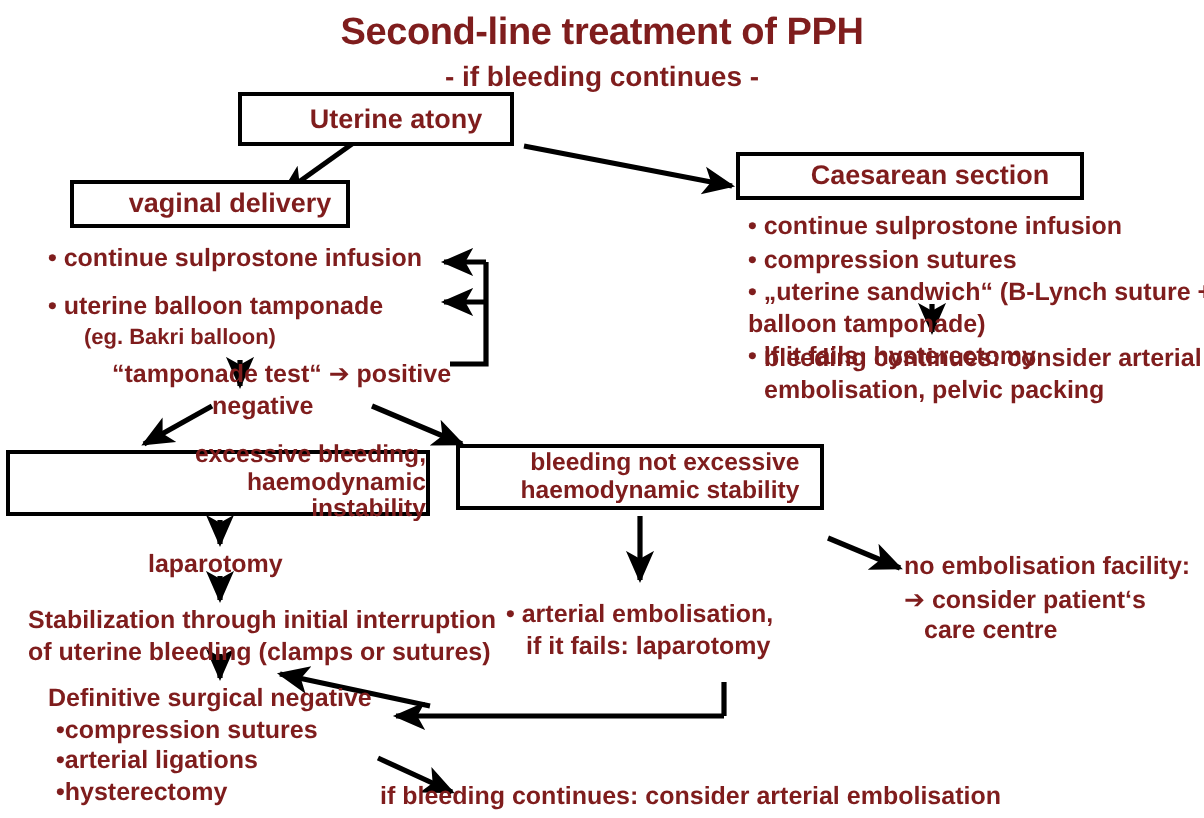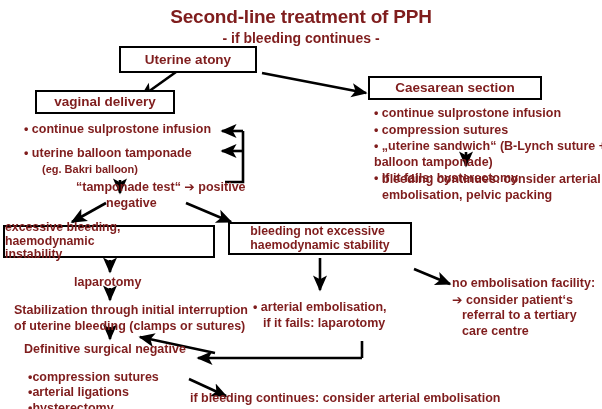--- a/index.html
+++ b/index.html
@@ -6,21 +6,21 @@
   #page{
     position:relative;width:602px;height:409px;overflow:hidden;
     background:#ffffff;color:#7f1d1d;
     font-family:"Liberation Sans","DejaVu Sans",sans-serif;
     font-weight:bold;
   }
   #arrows{position:absolute;left:0;top:0;width:602px;height:409px;}
   .box{
     position:absolute;border:2px solid #000;background:#fff;
     display:flex;align-items:center;justify-content:center;
-    text-align:left;line-height:1.12;box-sizing:border-box;
+    text-align:right;line-height:1.12;box-sizing:border-box;padding-left:20px;
   }
   .txt{position:absolute;white-space:pre;line-height:1.18;}
   .title{
     position:absolute;width:602px;text-align:center;
     font-size:19px;letter-spacing:-0.2px;
   }
   .subtitle{
     position:absolute;width:602px;text-align:center;font-size:14px;
   }
   .blk{position:absolute;line-height:1.24;}
@@ -73,21 +73,21 @@
   </div>
 
   <div class="box" style="left:368px;top:76px;width:174px;height:24px;font-size:13.5px;">
     <span>Caesarean section</span>
   </div>
 
   <div class="blk" style="left:24px;top:122px;font-size:12.5px;">
     <div>• continue sulprostone infusion</div>
     <div style="margin-top:8px;">• uterine balloon tamponade</div>
     <div style="margin-top:2px;margin-left:18px;font-size:11px;">(eg. Bakri balloon)</div>
-    <div style="margin-top:3px;margin-left:52px;">“tamponade test“ ➔ positive</div>
+    <div style="margin-top:3px;margin-left:32px;">“tamponade test“ ➔ positive</div>
   </div>
 
   <div class="txt" style="left:106px;top:196px;font-size:12.5px;">negative</div>
 
   <div class="blk" style="left:374px;top:106px;font-size:12.5px;">
     <div>• continue sulprostone infusion</div>
     <div style="margin-top:1px;">• compression sutures</div>
     <div style="margin-top:1px;">• „uterine sandwich“ (B-Lynch suture +</div>
     <div>balloon tamponade)</div>
     <div style="margin-top:1px;">• if it fails: hysterectomy</div>
@@ -110,32 +110,31 @@
 
   <div class="txt" style="left:74px;top:275px;font-size:12.5px;">laparotomy</div>
 
   <div class="blk" style="left:14px;top:303px;font-size:12.5px;">
     <div>Stabilization through initial interruption</div>
     <div>of uterine bleeding (clamps or sutures)</div>
   </div>
 
   <div class="blk" style="left:24px;top:342px;font-size:12.5px;">
     <div>Definitive surgical negative</div>
-    <div style="margin-left:4px;margin-top:12px;">•compression sutures</div>
+    <div style="margin-left:4px;">•compression sutures</div>
     <div style="margin-left:4px;">•arterial ligations</div>
     <div style="margin-left:4px;">•hysterectomy</div>
   </div>
 
   <div class="blk" style="left:253px;top:300px;font-size:12.5px;">
     <div>• arterial embolisation,</div>
     <div style="margin-left:10px;">if it fails: laparotomy</div>
   </div>
 
   <div class="blk" style="left:452px;top:276px;font-size:12.5px;">
     <div>no embolisation facility:</div>
     <div style="margin-top:1px;">➔ consider patient‘s</div>
-    <div style="margin-left:10px;">referral to a tertiary</div>
     <div style="margin-left:10px;">care centre</div>
   </div>
 
   <div class="txt" style="left:190px;top:391px;font-size:12.5px;">if bleeding continues: consider arterial embolisation</div>
 
 </div>
 
 </body></html>

